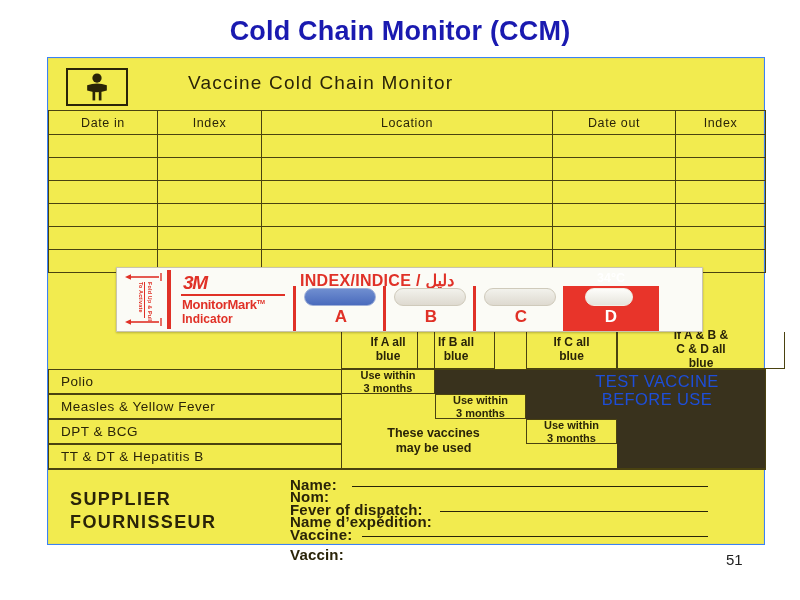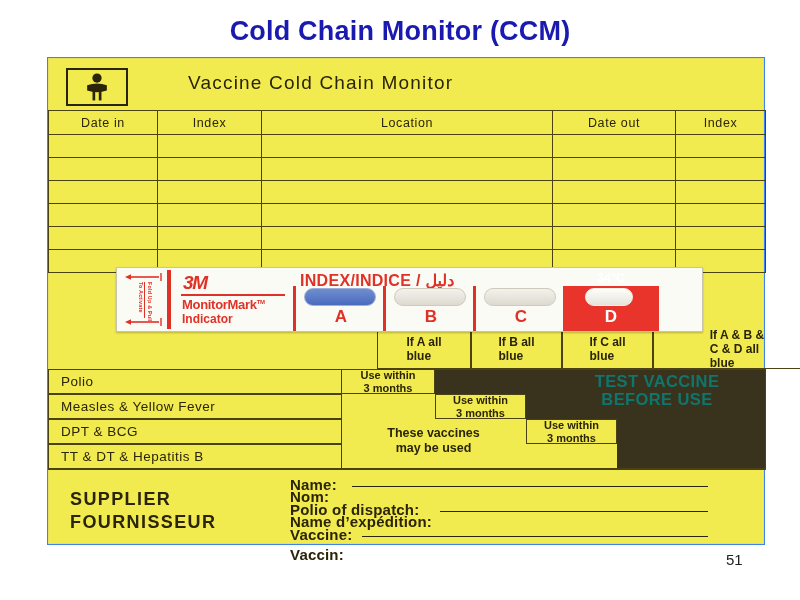--- a/index.html
+++ b/index.html
@@ -117,39 +117,39 @@
     position:absolute;left:0;top:-15px;width:96px;text-align:center;
     font-size:12.5px;font-weight:bold;color:#ffffff;
   }
   
   .interp{
     position:absolute;left:0;top:274px;width:718px;height:37px;
   }
   .interp .cell{
     position:absolute;top:0;height:37px;box-sizing:border-box;
     border:1px solid #4a4210;border-top:none;
-    display:flex;align-items:center;justify-content:center;
-    font-size:12px;font-weight:bold;color:#2a2408;line-height:1.15;margin-left:36px;
+    display:flex;align-items:center;justify-content:center;text-align:center;
+    font-size:12px;font-weight:bold;color:#2a2408;line-height:1.15;
   }
   
   .matrix{
     position:absolute;left:0;top:311px;width:718px;height:80px;
   }
   .vrow{
     position:absolute;left:0;width:293px;height:25px;
     border:1px solid #4a4210;border-right:none;box-sizing:border-box;
     display:flex;align-items:center;padding-left:12px;
     font-size:13.5px;color:#2a2408;letter-spacing:.5px;
   }
   .dark{
     position:absolute;background:#39321d;
   }
   .test-text{
-    position:absolute;text-align:center;color:#0f766e;
-    font-size:16.5px;font-weight:bold;line-height:1.12;letter-spacing:.4px;
+    position:absolute;text-align:center;color:#1d4ed8;
+    font-size:16.5px;font-weight:normal;line-height:1.12;letter-spacing:.4px;
   }
   .usebox{
     position:absolute;background:#f2eb4f;border:1px solid #4a4210;
     box-sizing:border-box;display:flex;align-items:center;justify-content:center;
     text-align:center;font-size:11px;font-weight:bold;color:#2a2408;line-height:1.15;
   }
   .maybe{
     position:absolute;text-align:center;font-size:12.5px;font-weight:bold;
     color:#2a2408;line-height:1.2;
   }
@@ -240,21 +240,21 @@
           <td class="blank"></td>
           <td class="blank"></td>
           <td class="blank"></td>
           <td class="blank"></td>
         </tr>
     </tbody>
   </table>
 
   <div class="interp">
     <div class="cell" style="left:293px;width:94px">If A all<br>blue</div>
-    <div class="cell" style="left:387px;width:91px">If B all<br>blue</div>
+    <div class="cell" style="left:369px;width:78px">If B all<br>blue</div>
     <div class="cell" style="left:478px;width:91px">If C all<br>blue</div>
     <div class="cell" style="left:569px;width:168px">If A &amp; B &amp;<br>C &amp; D all<br>blue</div>
   </div>
 
   <div class="matrix">
     <div class="vrow" style="top:0px">Polio</div>
     <div class="vrow" style="top:25px">Measles &amp; Yellow Fever</div>
     <div class="vrow" style="top:50px">DPT &amp; BCG</div>
     <div class="vrow" style="top:75px">TT &amp; DT &amp; Hepatitis B</div>
 
@@ -274,21 +274,21 @@
   <div class="supplier">
     <div class="sup-title">
       <span>SUPPLIER</span><br>
       <span>FOURNISSEUR</span>
     </div>
     <div class="sup-fields">
       <div class="sf" style="left:0;top:0">Name:</div>
       <div class="sf" style="left:0;top:12px">Nom:</div>
       <div class="sline" style="left:62px;top:10px;width:356px"></div>
 
-      <div class="sf" style="left:0;top:25px">Polio of dispatch:</div>
+      <div class="sf" style="left:0;top:25px">Fever of dispatch:</div>
       <div class="sf" style="left:0;top:37px">Name d’expédition:</div>
       <div class="sline" style="left:150px;top:35px;width:268px"></div>
 
       <div class="sf" style="left:0;top:50px">Vaccine:</div>
       <div class="sf" style="left:0;top:70px">Vaccin:</div>
       <div class="sline" style="left:72px;top:60px;width:346px"></div>
     </div>
   </div>
 
   <div class="strip">

